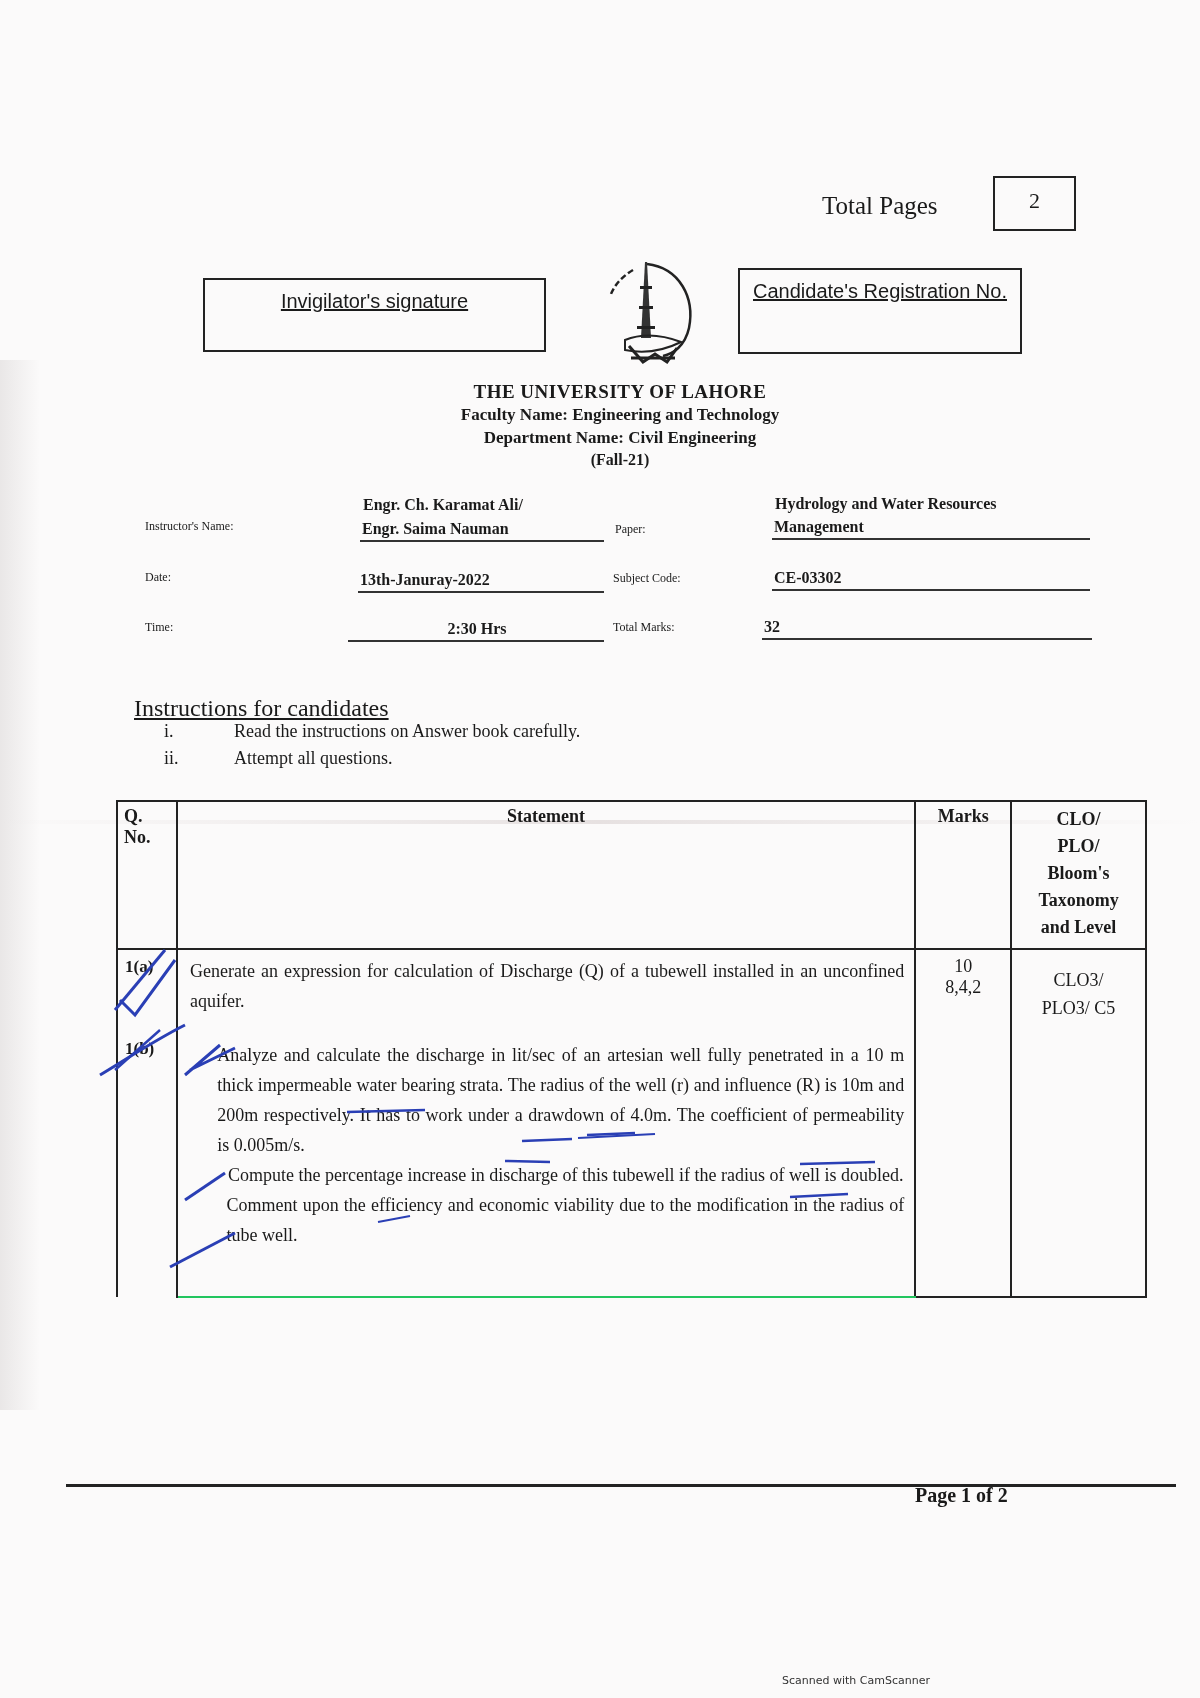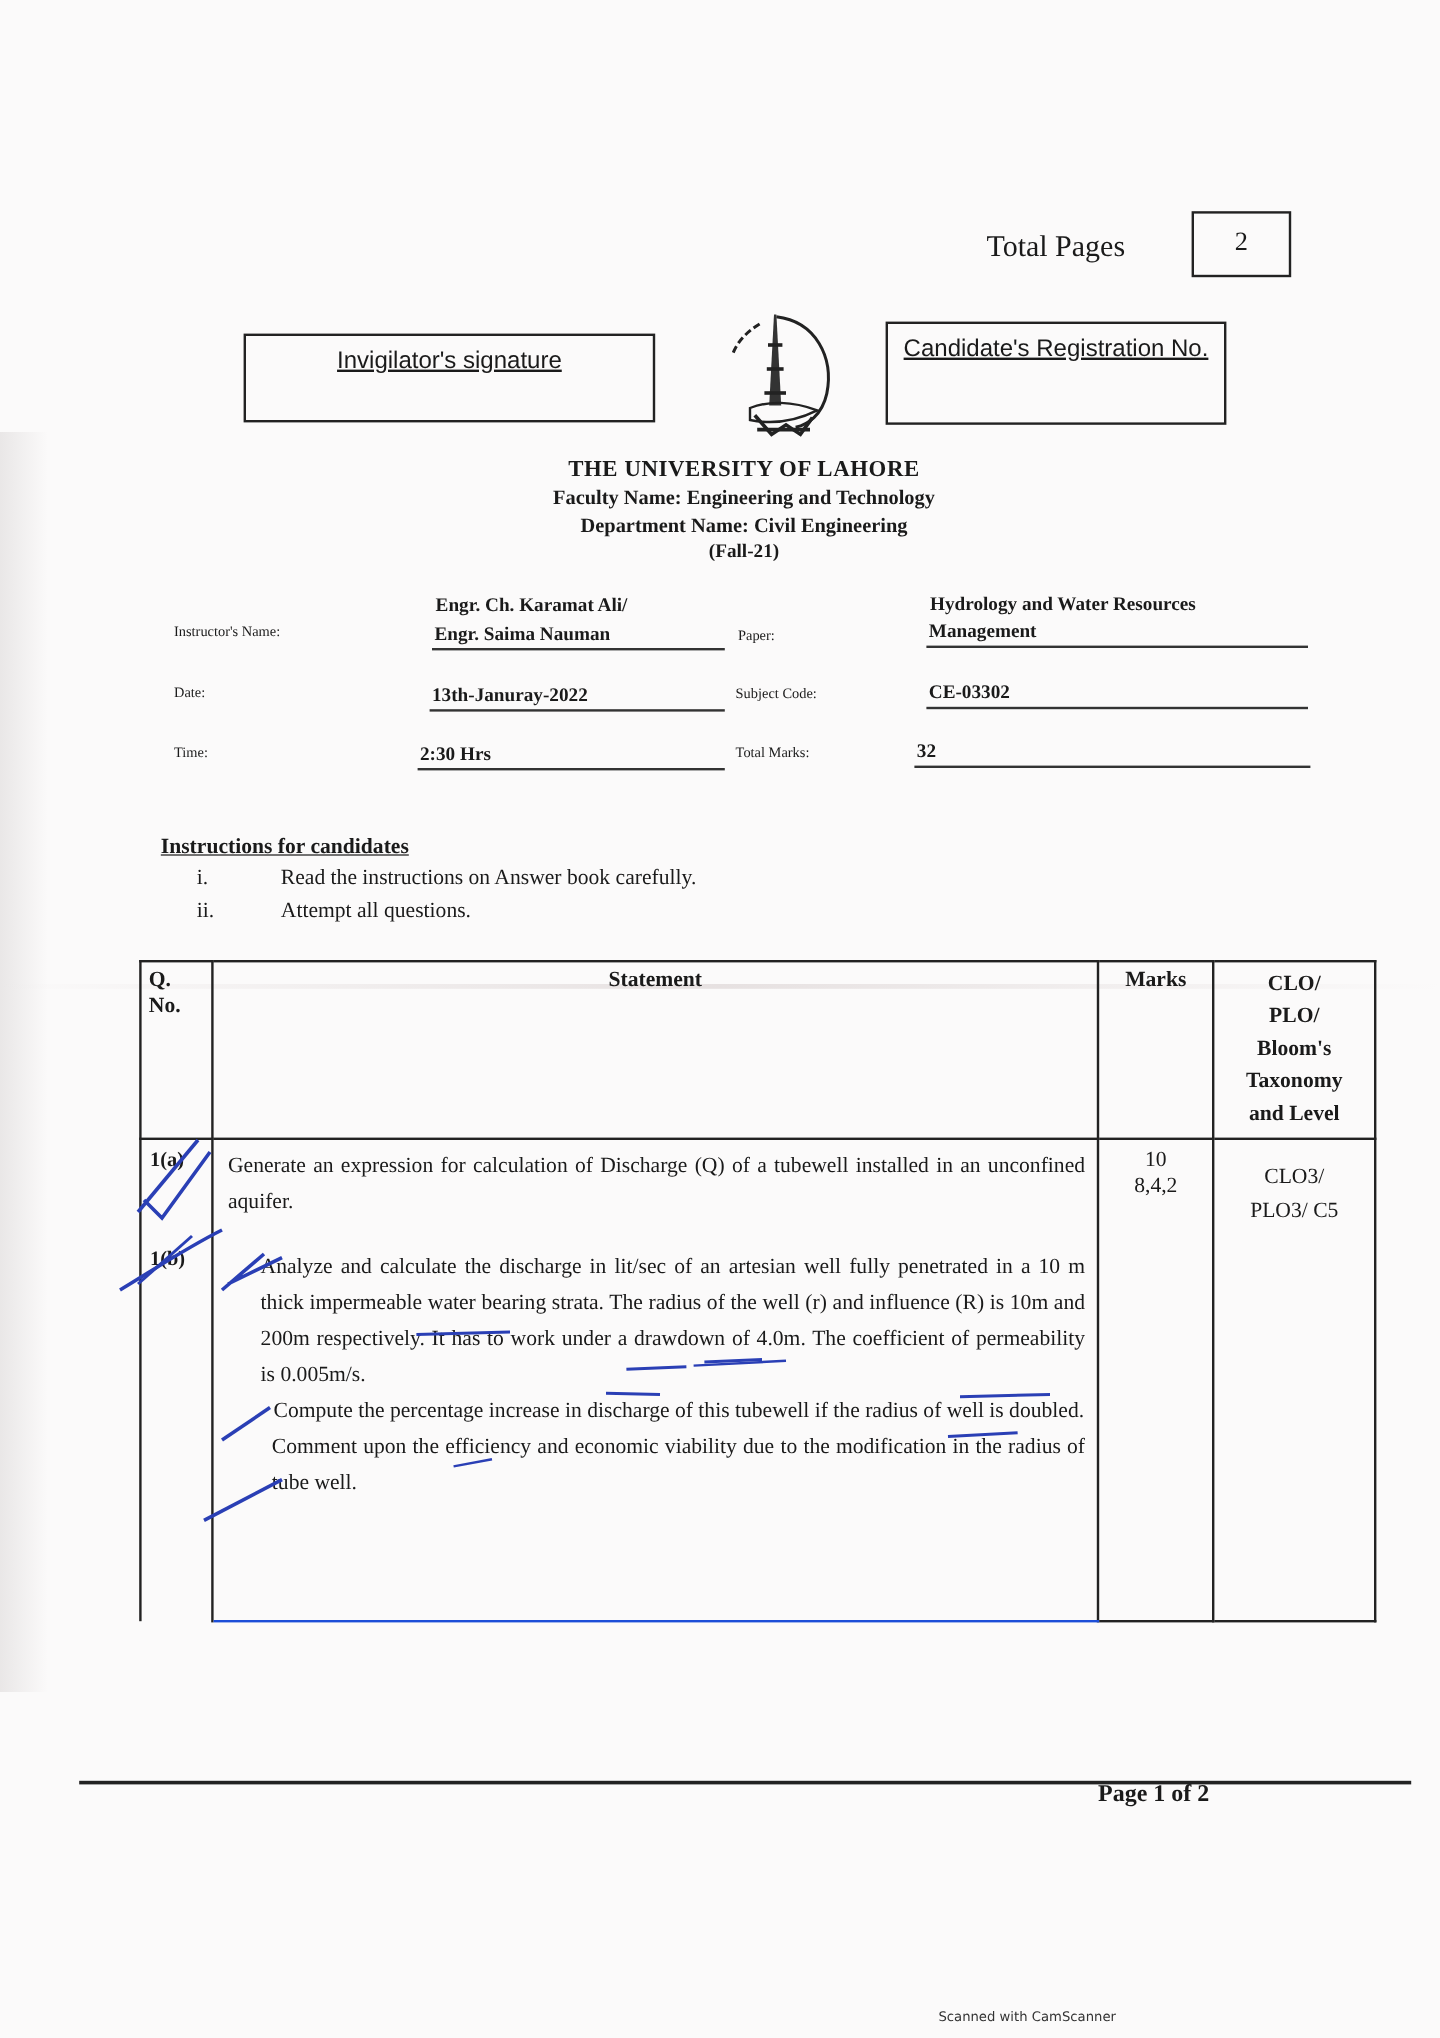--- a/index.html
+++ b/index.html
@@ -29,21 +29,21 @@
 
   .uni-head { left:0; width:1240px; text-align:center; font-weight:bold; }
   .uni-title { top:381px; font-size:19px; letter-spacing:0.5px; }
   .faculty { top:405px; font-size:17px; }
   .dept { top:428px; font-size:17px; }
   .term { top:451px; font-size:16px; }
 
   .field-label { font-weight:normal; font-size:12px; }
   .field-value { font-weight:bold; font-size:16px; border-bottom:2px solid #333; padding:0 0 2px 2px; box-sizing:border-box; }
 
-  .instr-title { left:134px; top:695px; font-size:18px; font-weight:bold; text-decoration:underline; }
+  .instr-title { left:134px; top:695px; font-size:24px; font-weight:normal; text-decoration:underline; }
   .instr-item { font-size:18px; }
   .instr-num { width:40px; display:inline-block; }
 
   table.qtable { position:absolute; left:116px; top:800px; width:1031px; border-collapse:collapse; }
   .qtable td, .qtable th { border:2px solid #222; vertical-align:top; }
   .qtable th { font-weight:bold; font-size:18px; padding:4px 6px; }
   .statement-text { font-size:18px; line-height:30px; text-align:justify; }
   .q-no { font-size:17px; font-weight:bold; padding:6px 6px; }
   .center { text-align:center; }
   .pen { position:absolute; pointer-events:none; }
@@ -96,21 +96,21 @@
 <div class="abs field-label" style="left:615px; top:522px;">Paper:</div>
 <div class="abs field-value" style="left:773px; top:495px; width:316px; border-bottom:none;">Hydrology and Water Resources</div>
 <div class="abs field-value" style="left:772px; top:518px; width:318px;">Management</div>
 
 <div class="abs field-label" style="left:145px; top:570px;">Date:</div>
 <div class="abs field-value" style="left:358px; top:571px; width:246px;">13th-Januray-2022</div>
 <div class="abs field-label" style="left:613px; top:571px;">Subject Code:</div>
 <div class="abs field-value" style="left:772px; top:569px; width:318px;">CE-03302</div>
 
 <div class="abs field-label" style="left:145px; top:620px;">Time:</div>
-<div class="abs field-value" style="left:348px; top:620px; width:256px;">2:30 Hrs</div>
+<div class="abs field-value" style="left:348px; top:620px; width:256px;text-align:center;">2:30 Hrs</div>
 <div class="abs field-label" style="left:613px; top:620px;">Total Marks:</div>
 <div class="abs field-value" style="left:762px; top:618px; width:330px;">32</div>
 
 <div class="abs instr-title">Instructions for candidates</div>
 <div class="abs instr-item" style="left:164px; top:721px;">
   <span class="instr-num" style="width:70px;">i.</span><span>Read the instructions on Answer book carefully.</span>
 </div>
 <div class="abs instr-item" style="left:164px; top:748px;">
   <span class="instr-num" style="width:70px;">ii.</span><span>Attempt all questions.</span>
 </div>
@@ -136,21 +136,21 @@
       <div>Bloom's</div>
       <div>Taxonomy</div>
       <div>and Level</div>
     </th>
   </tr>
   <tr>
     <td style="border-bottom:none;">
       <div class="q-no">1(a)</div>
       <div class="q-no" style="margin-top:50px;">1(b)</div>
     </td>
-    <td style="padding:6px 10px 100px 12px; border-bottom:2px solid #1d4ed8;">
+    <td style="padding:6px 10px 46px 12px; border-bottom:2px solid #22c55e;">
       <div class="statement-text">Generate an expression for calculation of Discharge (Q) of a tubewell installed in an unconfined aquifer.</div>
       <div style="height:24px;"></div>
       <div class="statement-text" style="display:flex; padding-left:22px;">
         <span style="width:16px;"></span>
         <span>Analyze and calculate the discharge in lit/sec of an artesian well fully penetrated in a 10 m thick impermeable water bearing strata. The radius of the well (r) and influence (R) is 10m and 200m respectively. It has to work under a drawdown of 4.0m. The coefficient of permeability is 0.005m/s.</span>
       </div>
       <div class="statement-text" style="display:flex; padding-left:22px;">
         <span style="width:16px;"></span>
         <span>Compute the percentage increase in discharge of this tubewell if the radius of well is doubled.</span>
       </div>

